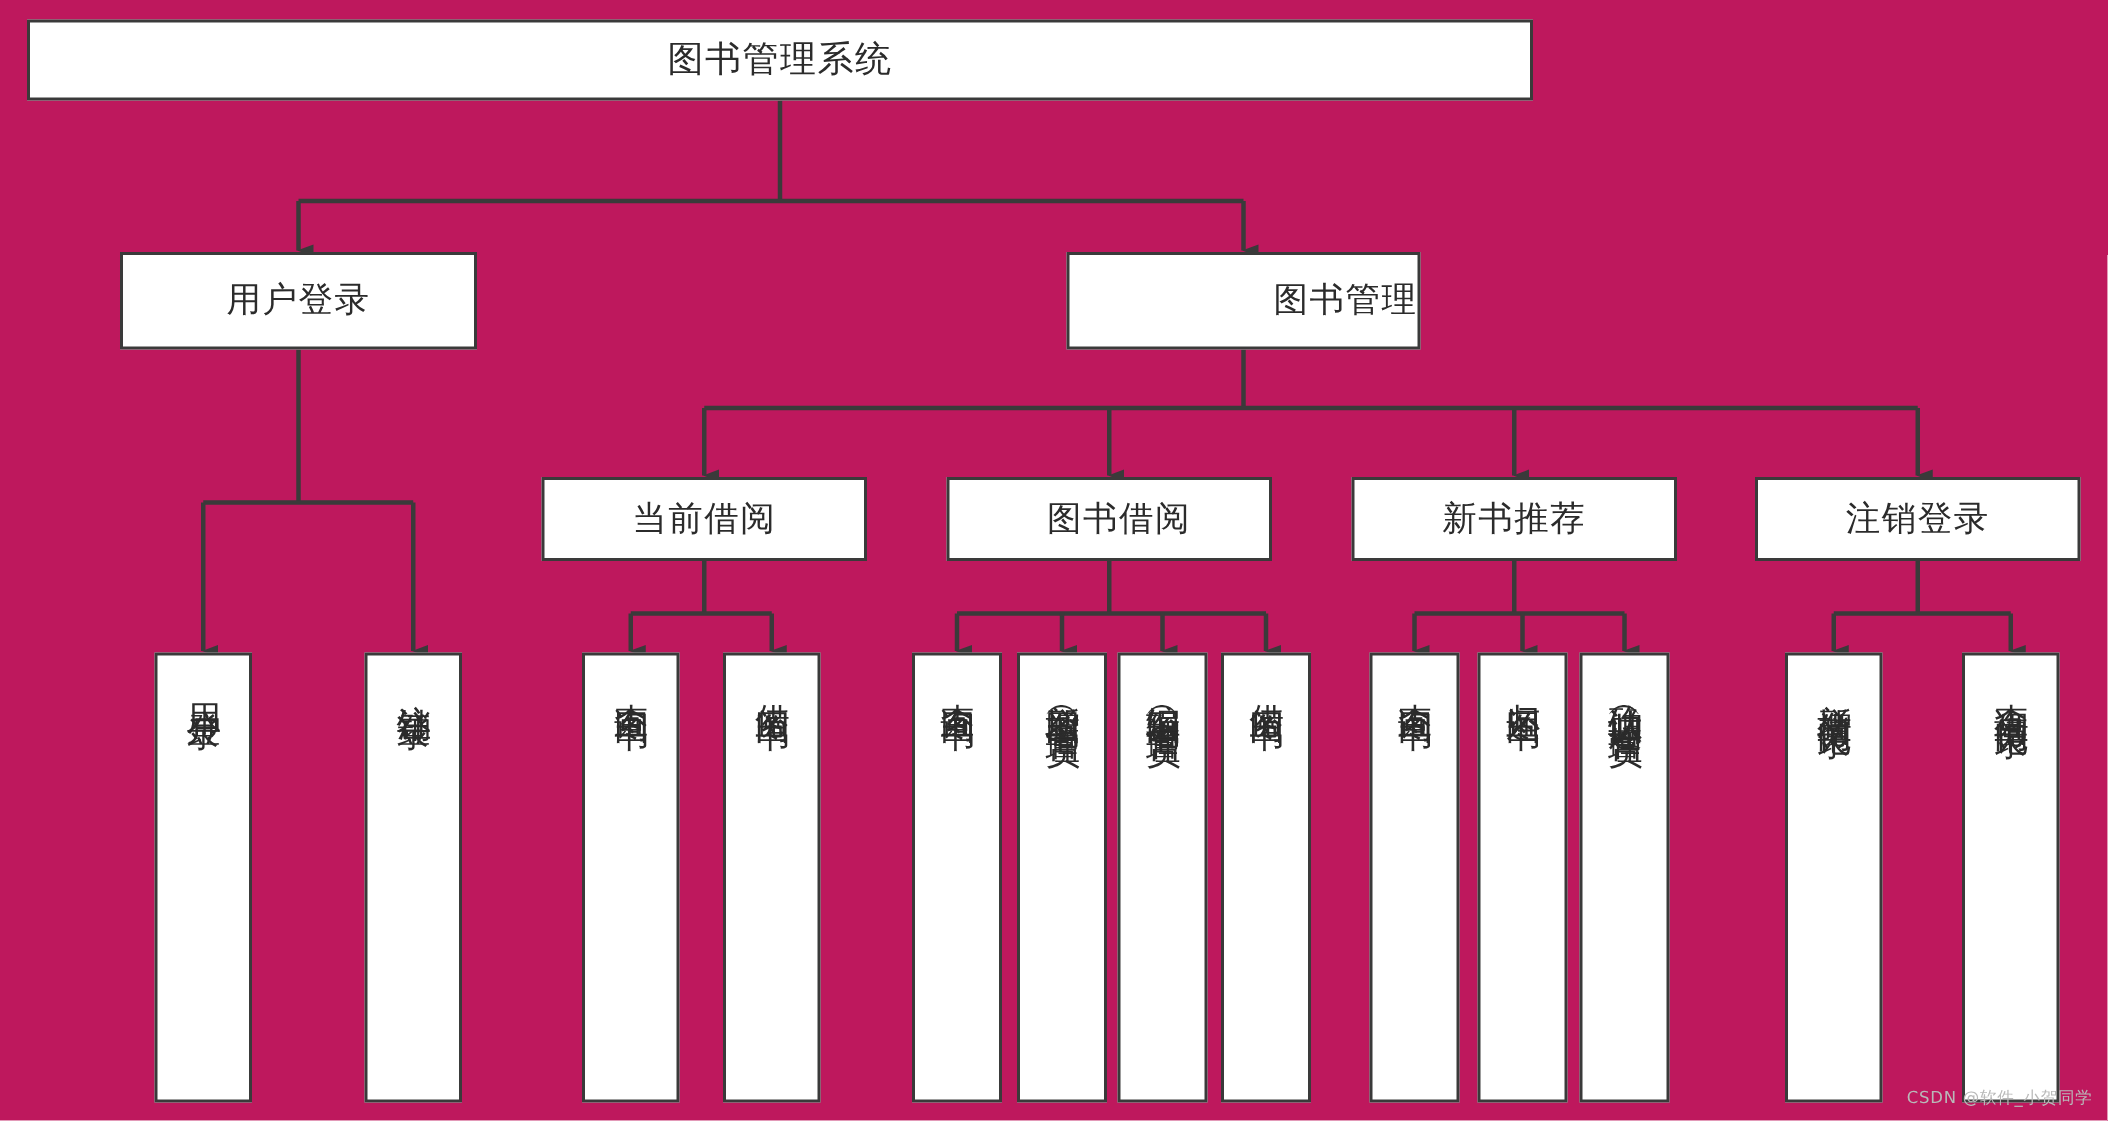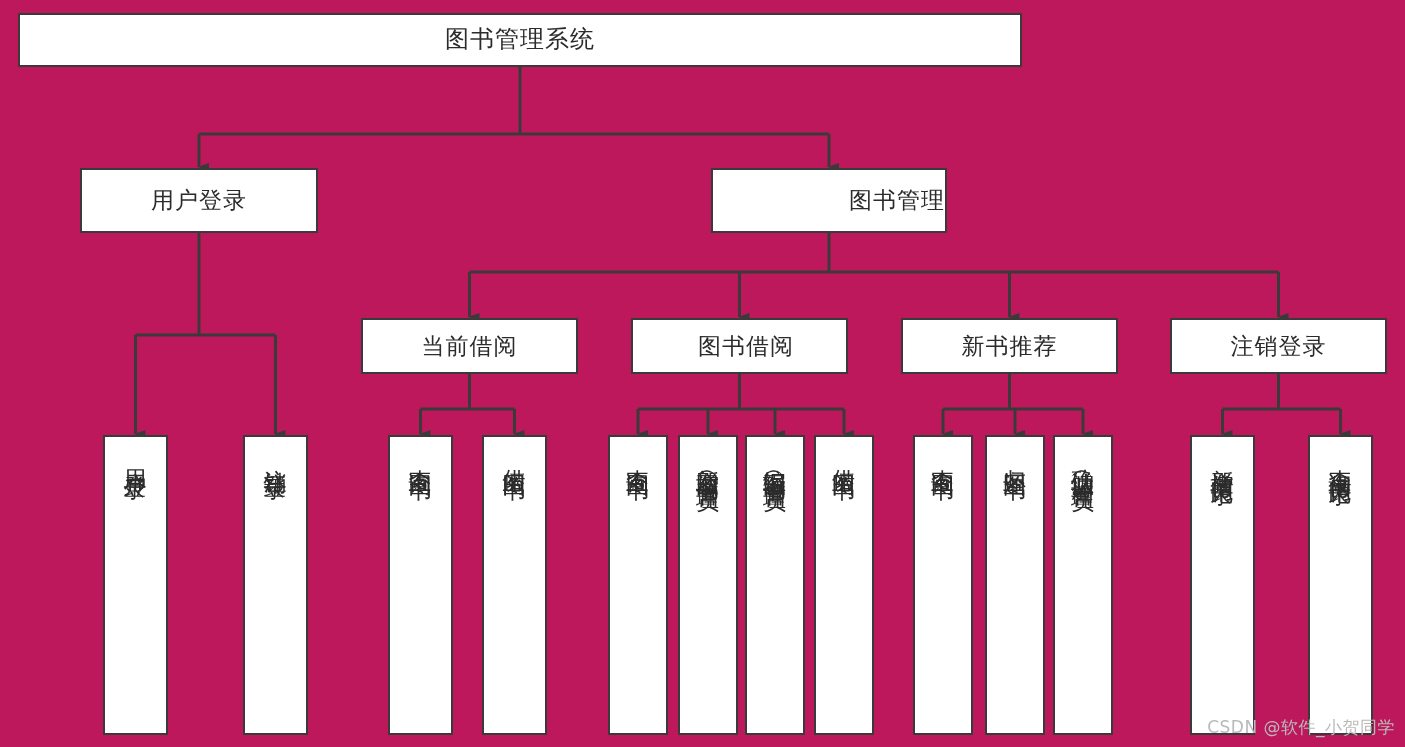--- a/index.html
+++ b/index.html
@@ -60,21 +60,21 @@
     text-orientation: upright;
     font-size: 23px;
     line-height: 1.05;
     letter-spacing: 3px;
     white-space: nowrap;
   }
   #watermark {
     position: absolute;
     right: 10px;
     bottom: 8px;
-    font-size: 17px;
+    font-size: 11px;
     color: #b9b9b9;
     letter-spacing: 0.5px;
     white-space: nowrap;
   }
 </style>
 </head>
 <body>
 
 <div id="canvas">
   <svg class="edges" viewBox="0 0 1405 747">

